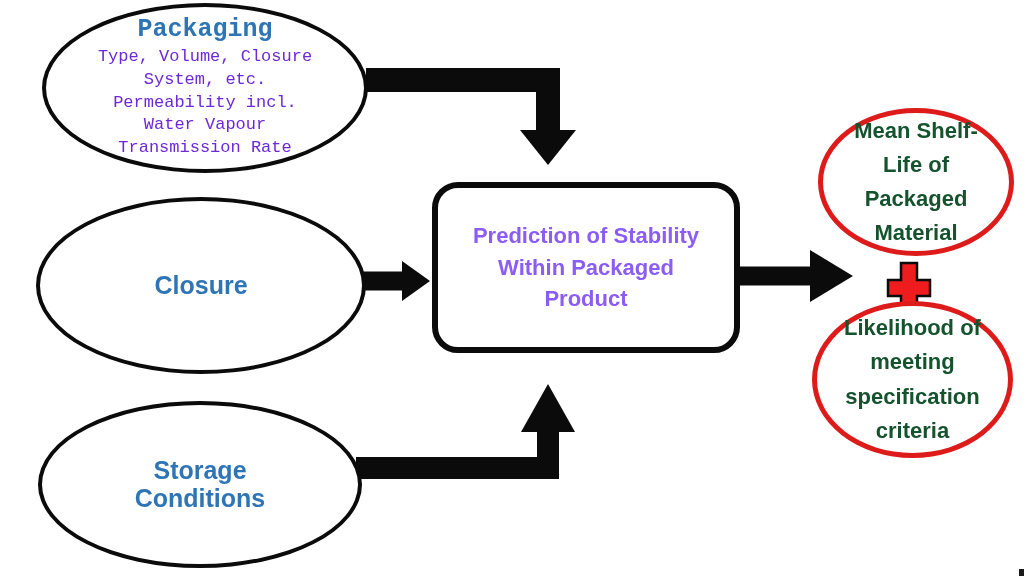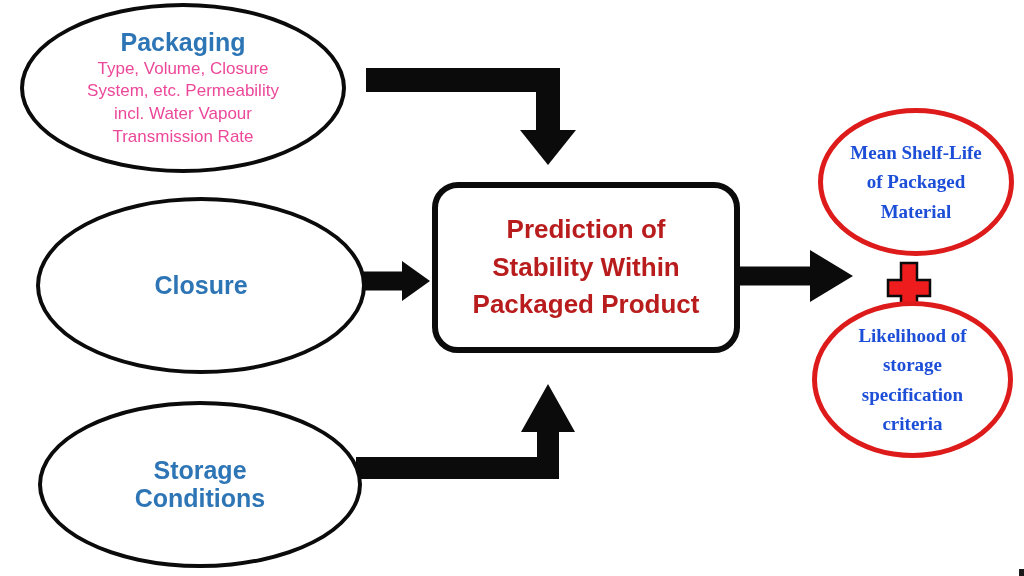--- a/index.html
+++ b/index.html
@@ -15,38 +15,38 @@
     position:absolute;z-index:2;box-sizing:border-box;
     display:flex;flex-direction:column;justify-content:center;align-items:center;
     text-align:center;background:#ffffff;
   }
   .ellipse{border:4px solid #0b0b0b;border-radius:50%;}
   .ellipse-title{
     color:#2E75B6;font-weight:bold;font-size:25px;line-height:1.12;
     max-width:170px;margin:0 auto 2px auto;
   }
   .ellipse-body{
-    color:#ec4899;font-size:17px;line-height:1.33;font-weight:400;
+    color:#6d28d9;font-size:17px;line-height:1.33;font-weight:400;
     margin:0 auto;
   }
-  .input-packaging{left:20px;top:3px;width:326px;height:170px;}
+  .input-packaging{left:42px;top:3px;width:326px;height:170px;font-family:Liberation Mono, monospace;}
   .input-packaging .ellipse-body{width:215px;}
   .input-material{left:36px;top:197px;width:330px;height:177px;}
   .input-material .ellipse-body{width:182px;}
   .input-storage{left:38px;top:401px;width:324px;height:167px;}
   .input-storage .ellipse-body{width:194px;}
   .process-box{
     left:432px;top:182px;width:308px;height:171px;
     border:6px solid #0b0b0b;border-radius:26px;
   }
   .process-label{
-    color:#b91c1c;font-weight:bold;font-size:26px;line-height:1.45;width:262px;
+    color:#8b5cf6;font-weight:bold;font-size:22px;line-height:1.45;width:262px;
   }
   .output{border:5px solid #DE1B1B;border-radius:50%;}
-  .output-label{color:#1d4ed8;font-weight:bold;font-size:19px;line-height:1.55;font-family:Liberation Serif, serif;}
+  .output-label{color:#14532d;font-weight:bold;font-size:22px;line-height:1.55;}
   .output-shelf{left:818px;top:108px;width:196px;height:148px;}
   .output-shelf .output-label{width:138px;}
   .output-likelihood{left:812px;top:301px;width:201px;height:157px;}
   .output-likelihood .output-label{width:152px;}
   .corner-mark{
     position:absolute;right:0;bottom:0;width:5px;height:7px;background:#1a1a1a;z-index:3;
   }
 </style>
 </head>
 <body>
@@ -93,18 +93,18 @@
 
   <div class="node process-box">
     <div class="process-label">Prediction of Stability Within Packaged Product</div>
   </div>
 
   <div class="node output output-shelf">
     <div class="output-label">Mean Shelf-Life of Packaged Material</div>
   </div>
 
   <div class="node output output-likelihood">
-    <div class="output-label">Likelihood of storage specification criteria</div>
+    <div class="output-label">Likelihood of meeting specification criteria</div>
   </div>
 
   <div class="corner-mark"></div>
 
 </div>
 
 </body></html>

